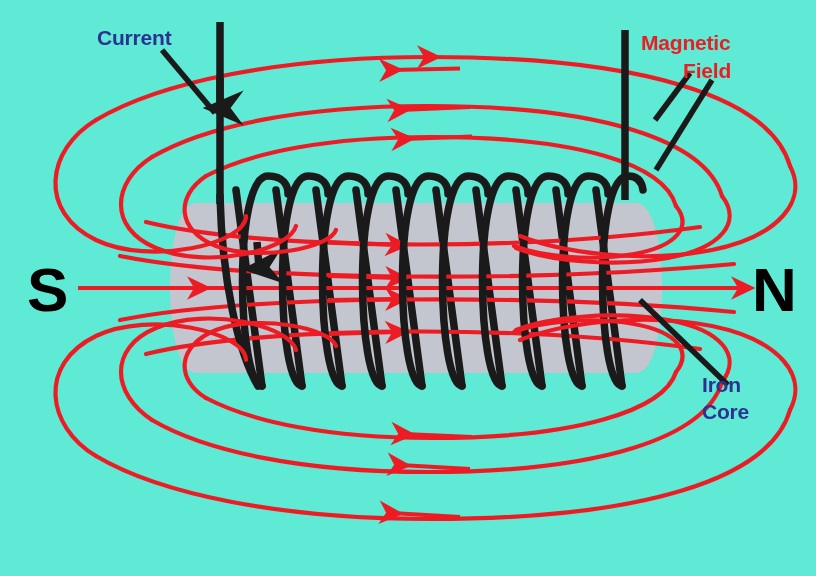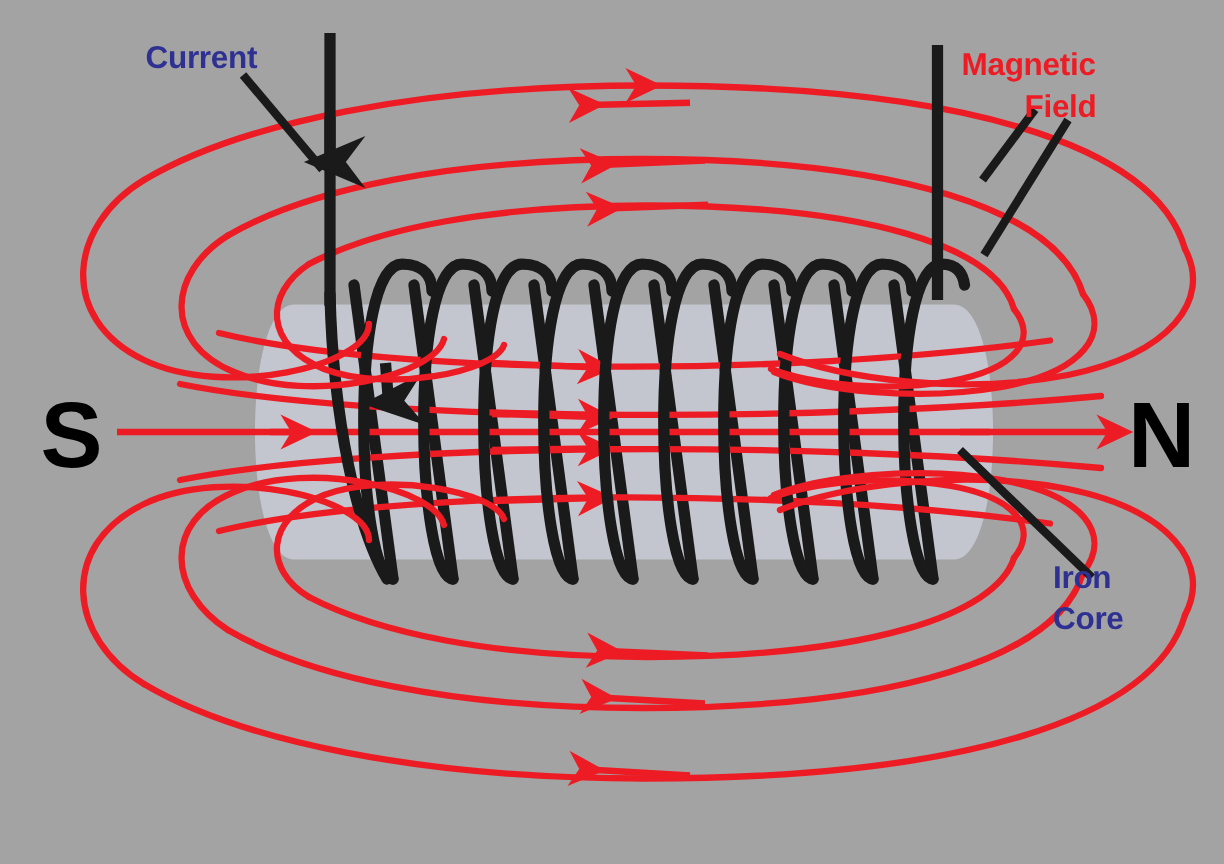--- a/index.html
+++ b/index.html
@@ -10,21 +10,21 @@
   body {
     width: 816px;
     height: 576px;
     font-family: "Liberation Sans", sans-serif;
     overflow: hidden;
   }
   #diagram-root {
     position: relative;
     width: 816px;
     height: 576px;
-    background: #a3a3a3;
+    background: #5eead4;
   }
   svg.figure {
     display: block;
     width: 816px;
     height: 576px;
   }
   .label-text {
     font-family: "Liberation Sans", sans-serif;
     font-weight: bold;
     font-size: 21px;

